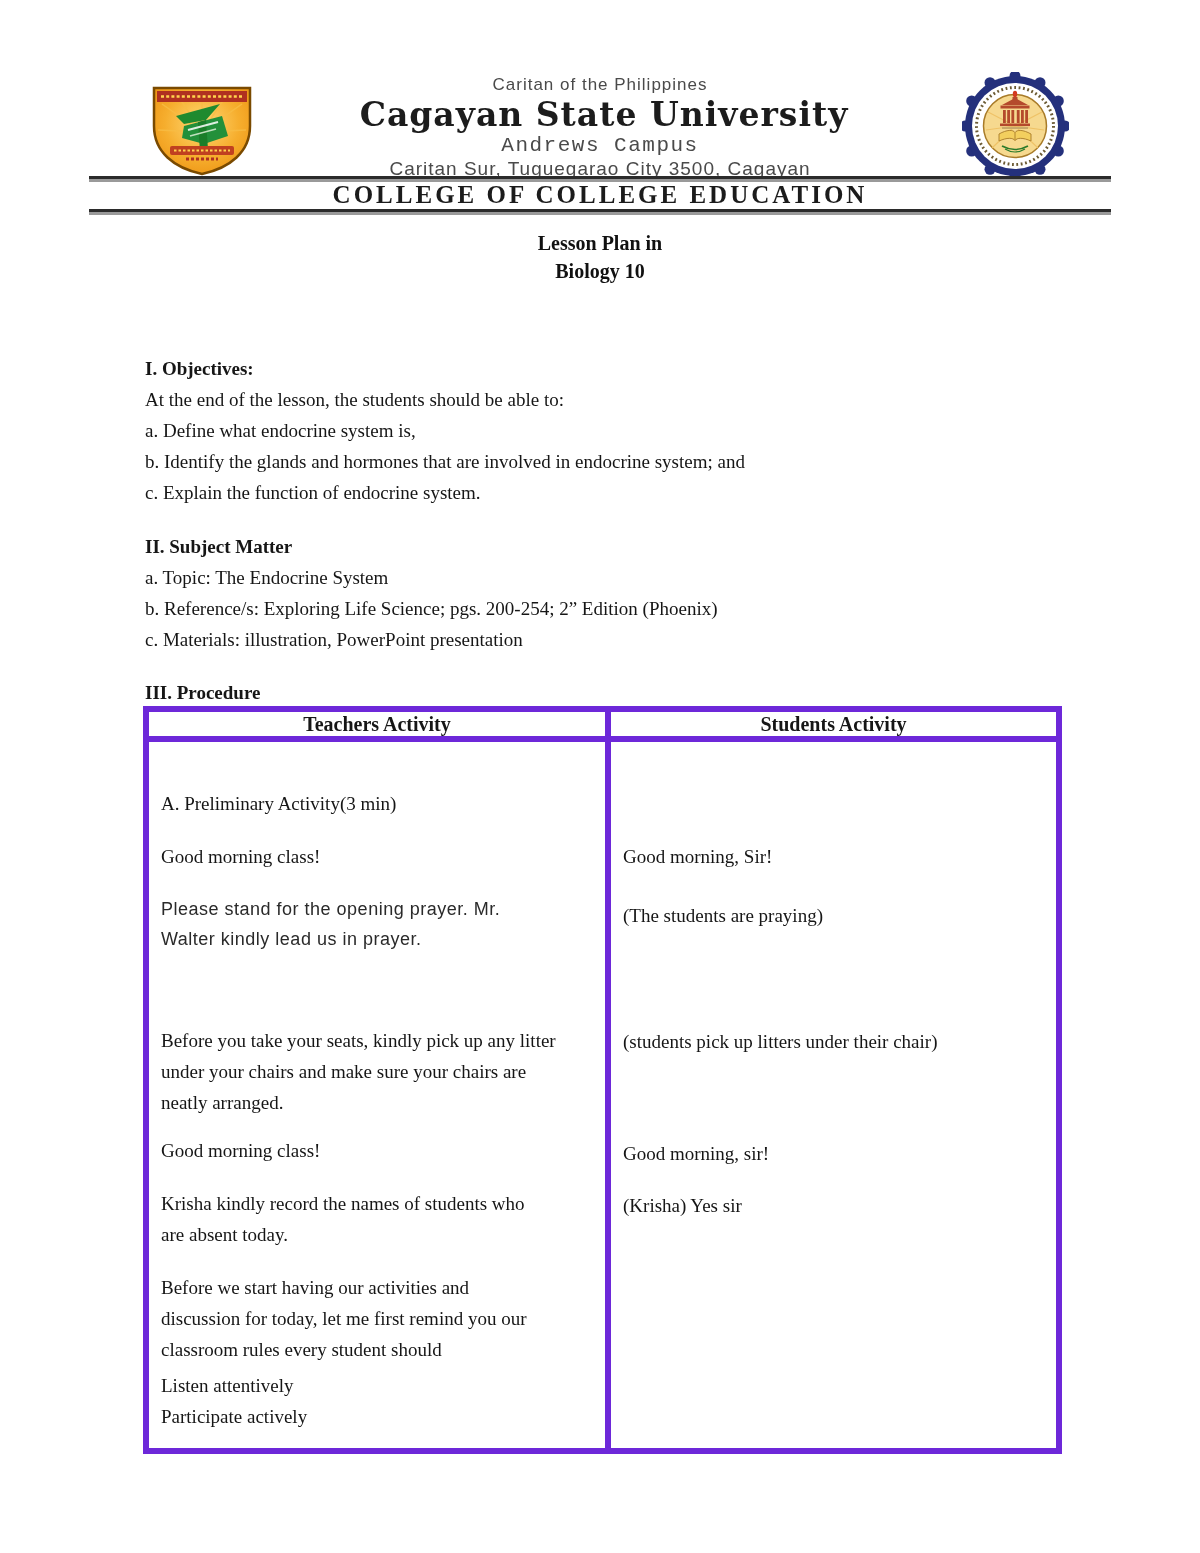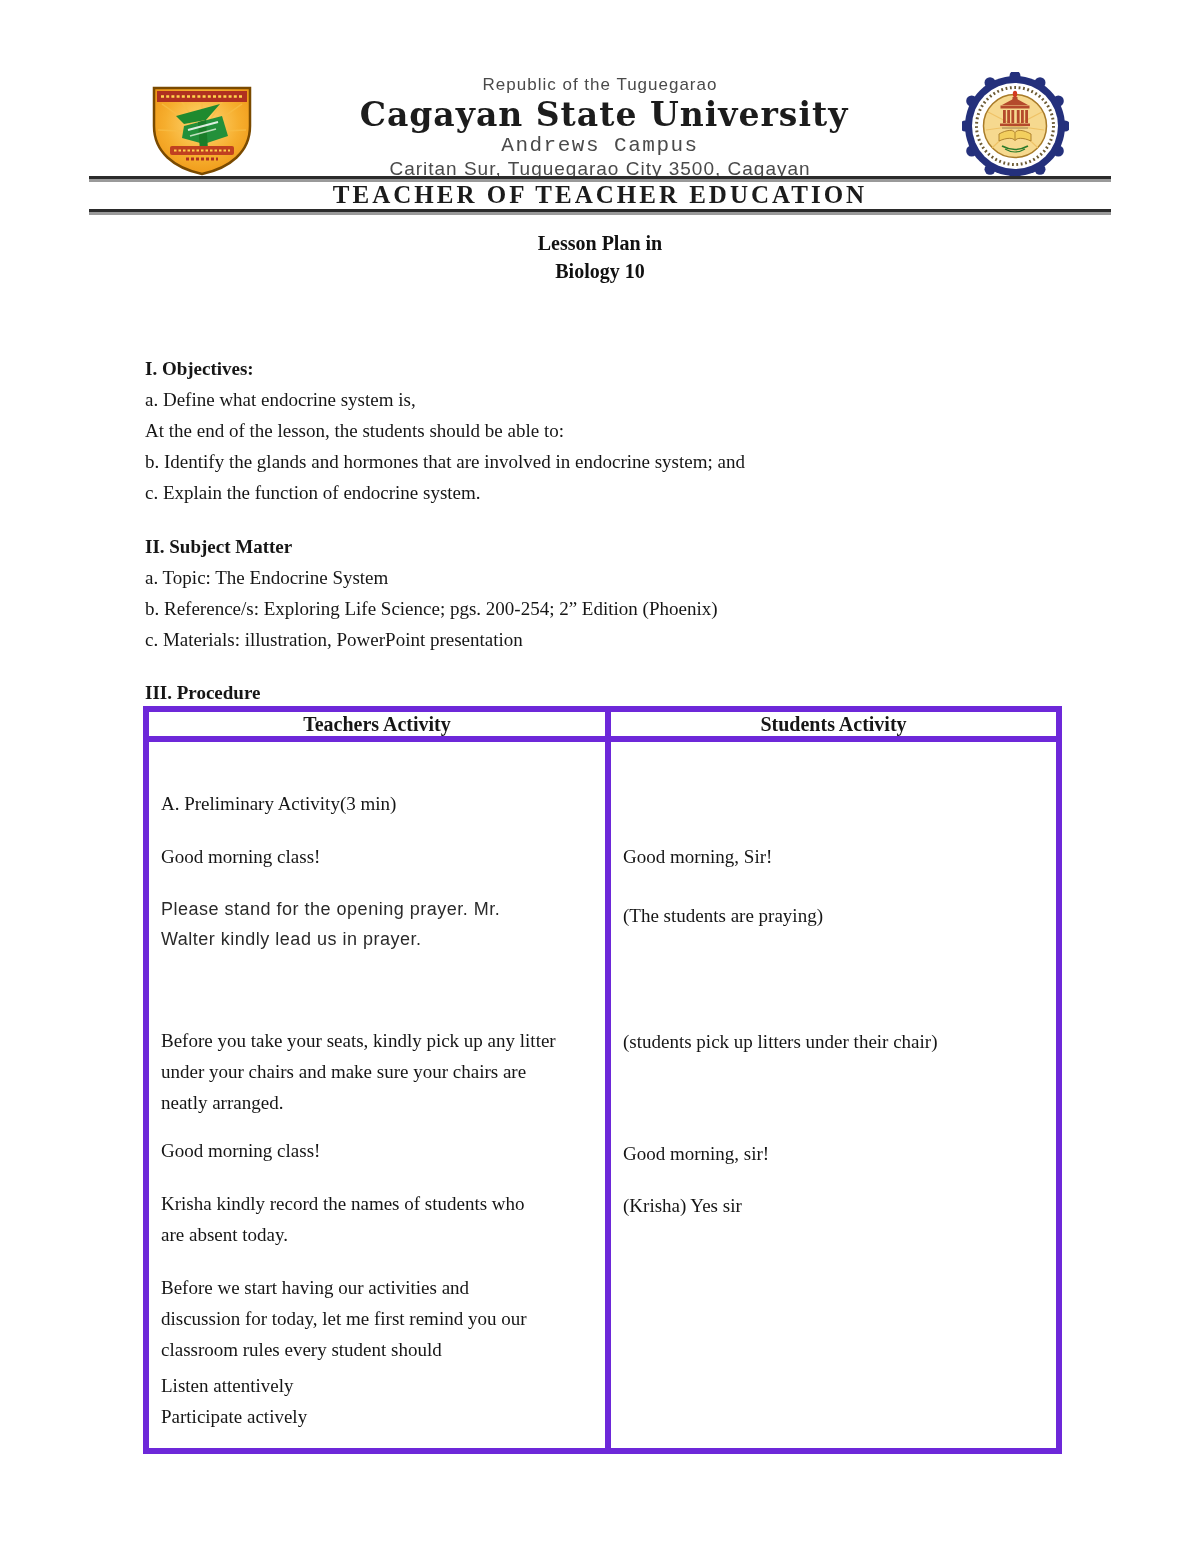--- a/index.html
+++ b/index.html
@@ -183,40 +183,40 @@
       <rect x="38" y="51.5" width="30" height="2.6" fill="#b44a2c"></rect>
       <rect x="40" y="55" width="26" height="2" fill="#c8a96a"></rect>
       <path d="M37,62 C45,57.5 51,57.5 53,60.5 C55,57.5 61,57.5 69,62 L69,69 C61,65.5 55,65.5 53,68.5 C51,65.5 45,65.5 37,69 Z" fill="#f3cf5e" stroke="#a87b28" stroke-width="0.9"></path>
       <line x1="53" y1="60.5" x2="53" y2="68.5" stroke="#a87b28" stroke-width="0.9"></line>
       <path d="M40,74 Q53,81 66,74" fill="none" stroke="#2a7a2a" stroke-width="1.6"></path>
       <path d="M43,77 Q53,83 63,77" fill="none" stroke="#2a7a2a" stroke-width="1.2"></path>
     </svg>
   </div>
 
   <div class="header-text">
-    <div class="republic">Republic of the Tuguegarao</div>
+    <div class="republic">Caritan of the Philippines</div>
     <div class="university">Cagayan State University</div>
     <div class="campus">Andrews Campus</div>
     <div class="address">Caritan Sur, Tuguegarao City 3500, Cagayan</div>
   </div>
 
   <div class="rule rule-top"></div>
-  <div class="college-banner">TEACHER OF TEACHER EDUCATION</div>
+  <div class="college-banner">COLLEGE OF COLLEGE EDUCATION</div>
   <div class="rule rule-bottom"></div>
 
   <div class="doc-title-block">
     <div>Lesson Plan in</div>
     <div>Biology 10</div>
   </div>
 
   <div class="content">
 
     <div class="sec-heading">I. Objectives:</div>
+    <div>At the end of the lesson, the students should be able to:</div>
     <div>a. Define what endocrine system is,</div>
-    <div>At the end of the lesson, the students should be able to:</div>
     <div>b. Identify the glands and hormones that are involved in endocrine system; and</div>
     <div>c. Explain the function of endocrine system.</div>
 
     <div class="sec-heading gap1">II. Subject Matter</div>
     <div>a. Topic: The Endocrine System</div>
     <div>b. Reference/s: Exploring Life Science; pgs. 200-254; 2” Edition (Phoenix)</div>
     <div>c. Materials: illustration, PowerPoint presentation</div>
 
     <div class="sec-heading gap2">III. Procedure</div>
 

